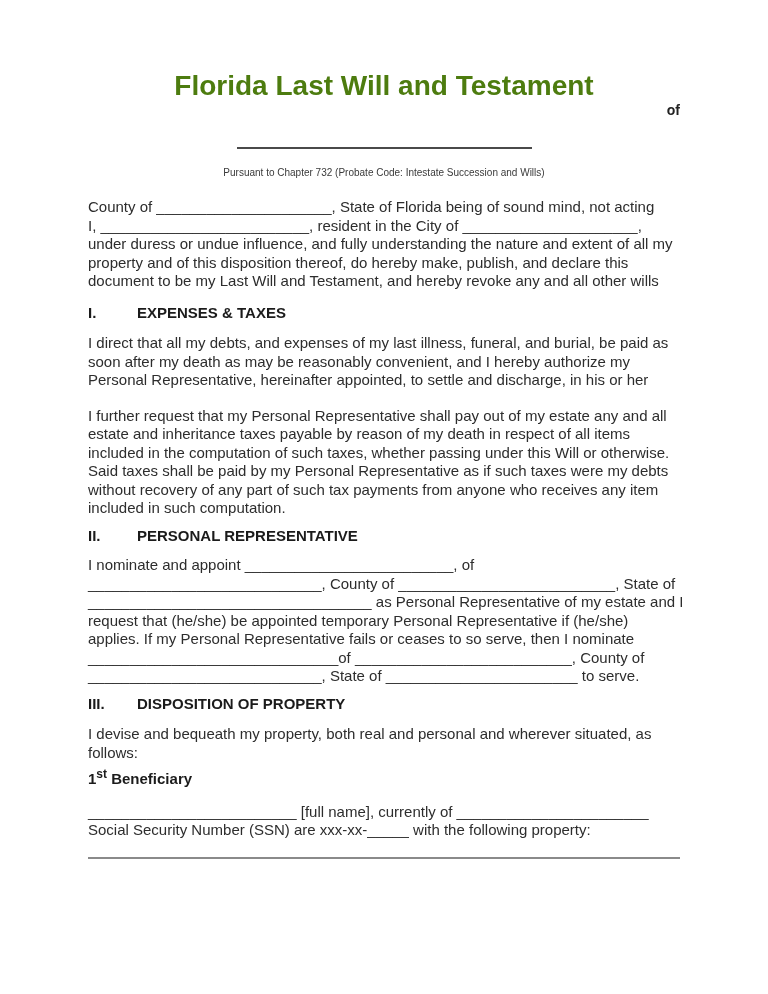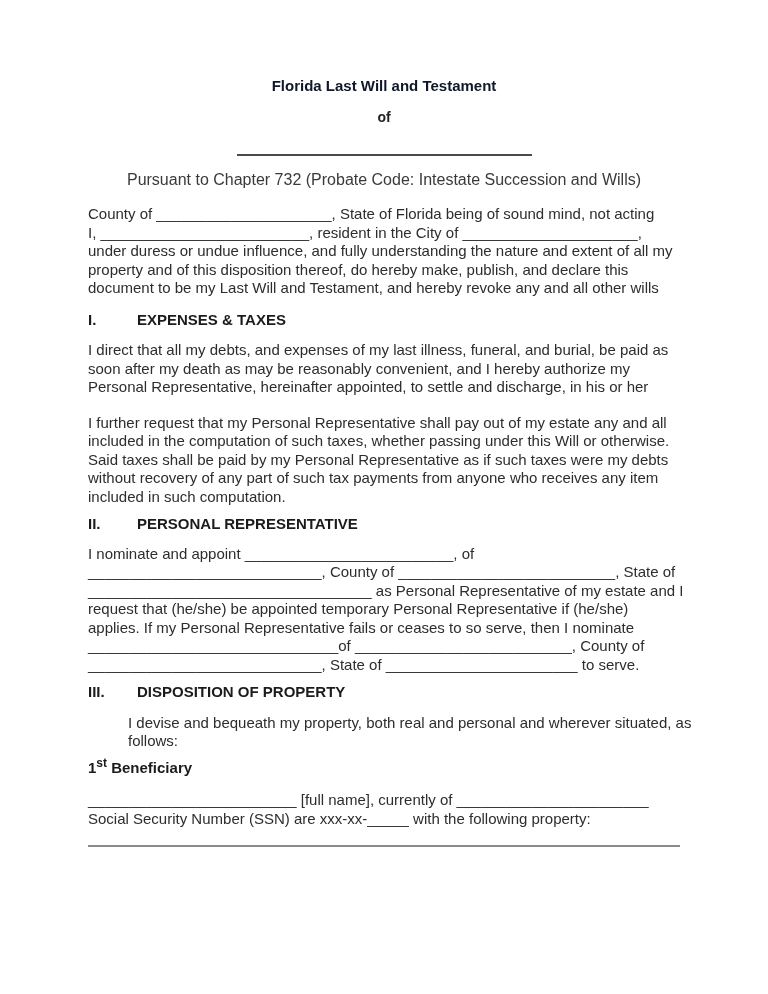--- a/index.html
+++ b/index.html
@@ -7,47 +7,47 @@
     width: 768px; height: 994px;
     background: #ffffff;
     overflow: hidden;
     font-family: "Liberation Sans", "DejaVu Sans", sans-serif;
     font-size: 15px; line-height: 18.5px;
     color: #2d2d2d;
     -webkit-font-smoothing: antialiased;
   }
   .doc { padding: 73px 88px 0 88px; }
   .title {
-    margin: 0; font-size: 15px; line-height: 26px;
-    font-weight: bold; text-align: center; color: #0f172a;
+    margin: 0; font-size: 28px; line-height: 26px;
+    font-weight: bold; text-align: center; color: #4d7c0f;
   }
   .of {
-    margin-top: 10px; font-size: 14px; line-height: 17px;
-    font-weight: bold; text-align: center; color: #222;
+    margin-top: 3px; font-size: 14px; line-height: 17px;
+    font-weight: bold; text-align: right; color: #222;
   }
   .name-line {
     margin: 28px auto 0 auto; width: 295px; height: 0;
     border-bottom: 2px solid #4a4a4a;
   }
   .pursuant {
-    margin-top: 16px; font-size: 16px; line-height: 15px;
+    margin-top: 16px; font-size: 10px; line-height: 15px;
     text-align: center; color: #3a3a3a;
   }
   .para { margin: 0; }
   .para .tline { white-space: nowrap; }
   #opening   { margin-top: 18px; }
   .sec-heading { font-weight: bold; color: #1b1b1b; }
   .sec-num { display: inline-block; width: 49px; }
   #sec1 { margin-top: 13px; }
   #p1   { margin-top: 12px; }
   #p2   { margin-top: 17px; }
   #sec2 { margin-top: 9px;  }
   #pr   { margin-top: 11px; }
   #sec3 { margin-top: 9px;  }
-  #disp { margin-top: 12px; margin-left: 40px; }
+  #disp { margin-top: 12px; }
   #benh { margin-top: 8px; font-weight: bold; color: #1b1b1b; }
   #benh sup { font-size: 12px; line-height: 0; }
   #ben  { margin-top: 14px; }
   .property-line {
     margin-top: 17px; height: 0;
     border-bottom: 2px solid #8a8a8a;
   }
 </style>
 </head>
 <body>
@@ -70,20 +70,21 @@
   <div class="sec-heading" id="sec1">
     <span class="sec-num">I.</span><span class="sec-title">EXPENSES &amp; TAXES</span>
   </div>
   <div class="para" id="p1">
       <div class="tline">I direct that all my debts, and expenses of my last illness, funeral, and burial, be paid as</div>
       <div class="tline">soon after my death as may be reasonably convenient, and I hereby authorize my</div>
       <div class="tline">Personal Representative, hereinafter appointed, to settle and discharge, in his or her</div>
     </div>
   <div class="para" id="p2">
       <div class="tline">I further request that my Personal Representative shall pay out of my estate any and all</div>
+      <div class="tline">estate and inheritance taxes payable by reason of my death in respect of all items</div>
       <div class="tline">included in the computation of such taxes, whether passing under this Will or otherwise.</div>
       <div class="tline">Said taxes shall be paid by my Personal Representative as if such taxes were my debts</div>
       <div class="tline">without recovery of any part of such tax payments from anyone who receives any item</div>
       <div class="tline">included in such computation.</div>
     </div>
 
   <div class="sec-heading" id="sec2">
     <span class="sec-num">II.</span><span class="sec-title">PERSONAL REPRESENTATIVE</span>
   </div>
   <div class="para" id="pr">

